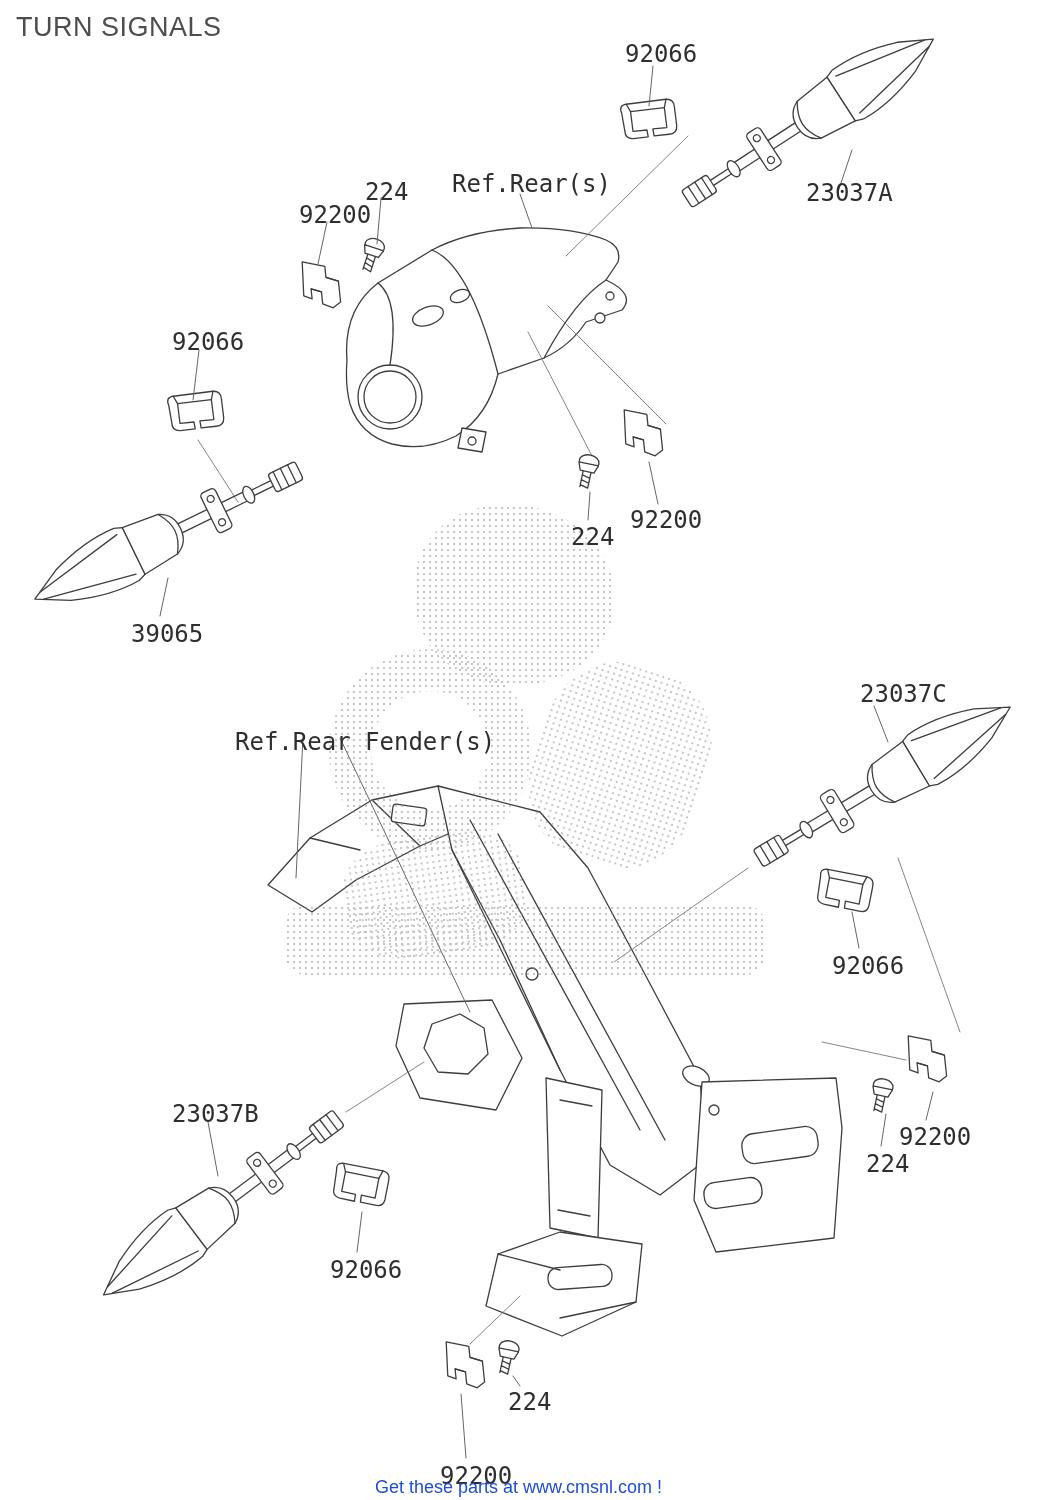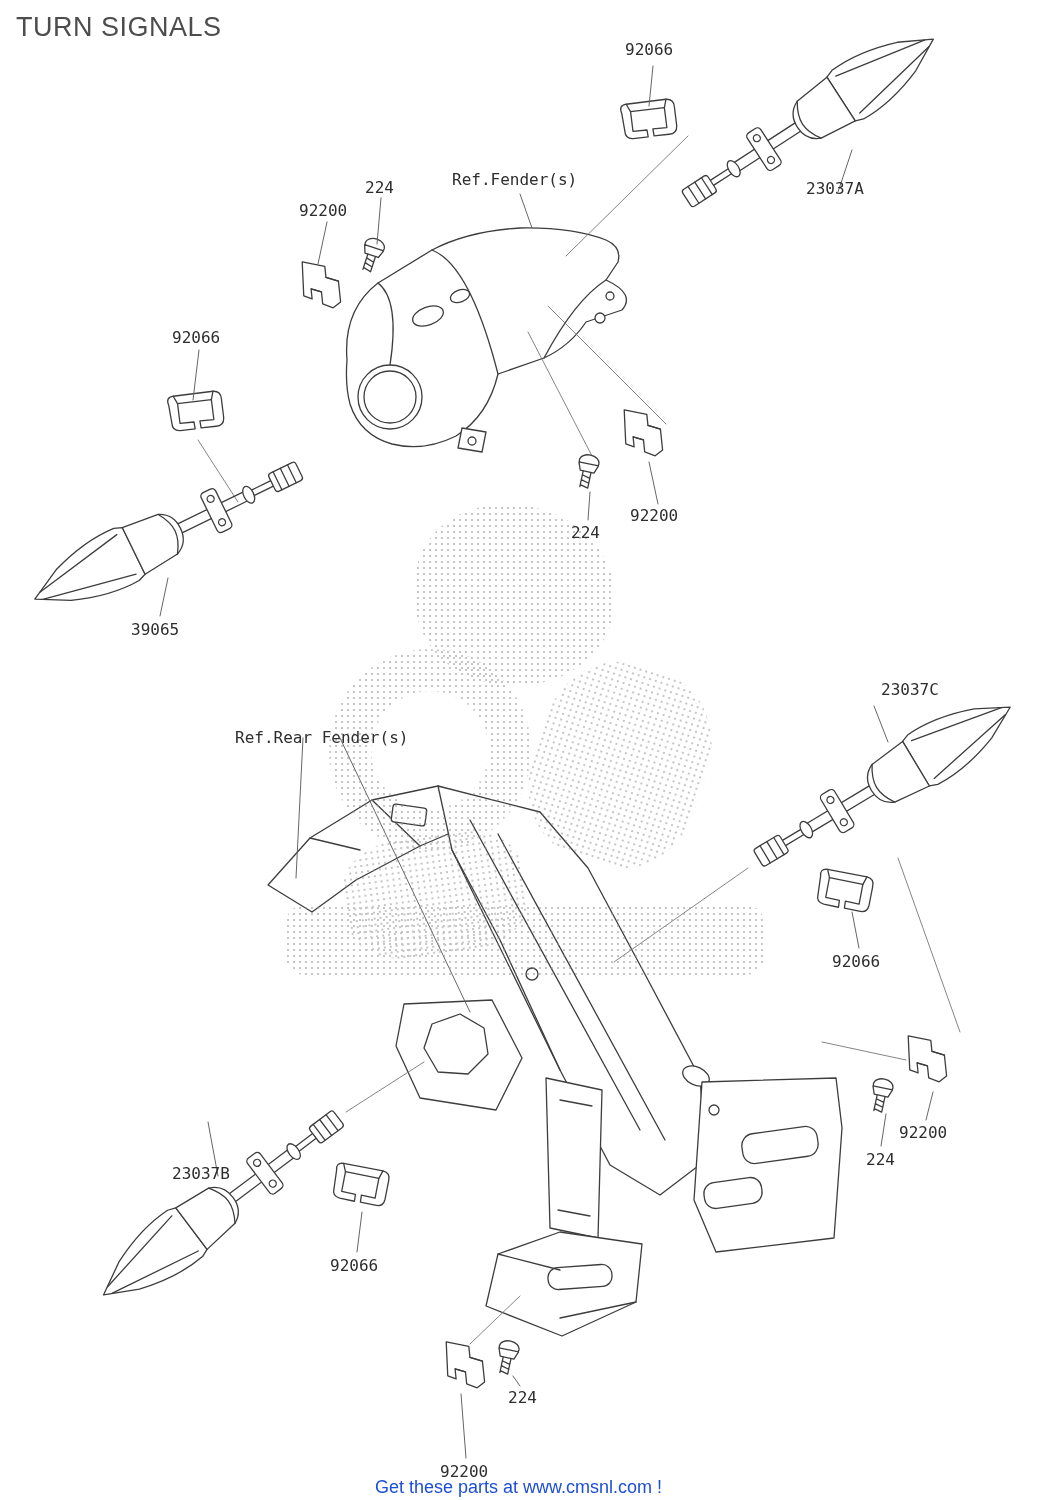--- a/index.html
+++ b/index.html
@@ -7,21 +7,21 @@
   .stage {
     position:relative; width:1037px; height:1500px; background:#fff;
     overflow:hidden; font-family:"DejaVu Sans Mono", monospace;
   }
   .title {
     position:absolute; left:16px; top:12px;
     font-family:"Liberation Sans", sans-serif;
     font-size:27px; color:#4d4d4d; letter-spacing:.5px;
   }
   .lbl {
-    position:absolute; font-size:16px; color:#2e2e2e; white-space:nowrap;
+    position:absolute; font-size:24px; color:#2e2e2e; white-space:nowrap;
     font-family:"DejaVu Sans Mono", monospace;
     text-align:center;
   }
   svg.diagram { position:absolute; left:0; top:0; z-index:1; }
   .watermark { position:absolute; left:285px; top:505px; width:500px; height:480px;
     opacity:.5; pointer-events:none; z-index:2; }
   .dots {
     position:absolute;
     background-image:radial-gradient(circle,#8f8f8f 1.1px,transparent 1.5px);
     background-size:6px 6px;
@@ -169,29 +169,29 @@
     <div class="dots" style="left:60px;top:330px;width:180px;height:120px;border-radius:35%;transform:rotate(-8deg);"></div>
     <div class="dots" style="left:0;top:400px;width:480px;height:70px;border-radius:20px;"></div>
   </div>
 
   <div class="title">TURN SIGNALS</div>
 
   <div class="lbl" style="left:625px;top:40px">92066</div>
   <div class="lbl" style="left:806px;top:179px">23037A</div>
   <div class="lbl" style="left:365px;top:178px">224</div>
   <div class="lbl" style="left:299px;top:201px">92200</div>
-  <div class="lbl" style="left:452px;top:170px">Ref.Fender(s)</div>
+  <div class="lbl" style="left:452px;top:170px">Ref.Rear(s)</div>
   <div class="lbl" style="left:172px;top:328px">92066</div>
   <div class="lbl" style="left:131px;top:620px">39065</div>
   <div class="lbl" style="left:571px;top:523px">224</div>
   <div class="lbl" style="left:630px;top:506px">92200</div>
   <div class="lbl" style="left:235px;top:728px">Ref.Rear Fender(s)</div>
-  <div class="lbl" style="left:881px;top:680px">23037C</div>
+  <div class="lbl" style="left:860px;top:680px">23037C</div>
   <div class="lbl" style="left:832px;top:952px">92066</div>
-  <div class="lbl" style="left:172px;top:1164px">23037B</div>
+  <div class="lbl" style="left:172px;top:1100px">23037B</div>
   <div class="lbl" style="left:330px;top:1256px">92066</div>
   <div class="lbl" style="left:899px;top:1123px">92200</div>
   <div class="lbl" style="left:866px;top:1150px">224</div>
   <div class="lbl" style="left:508px;top:1388px">224</div>
   <div class="lbl" style="left:440px;top:1462px">92200</div>
 
   <div class="footer">
     <span>Get these parts at www.cmsnl.com !</span>
   </div>
 

